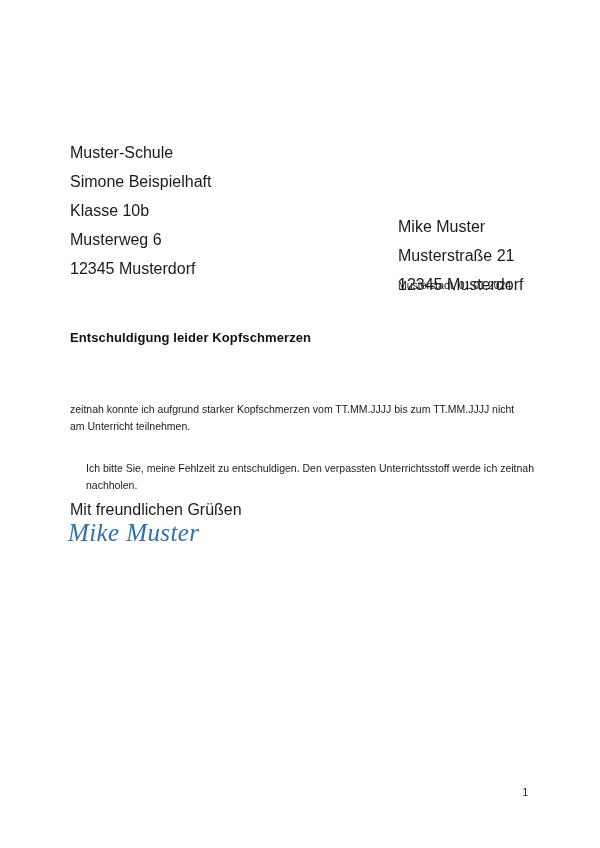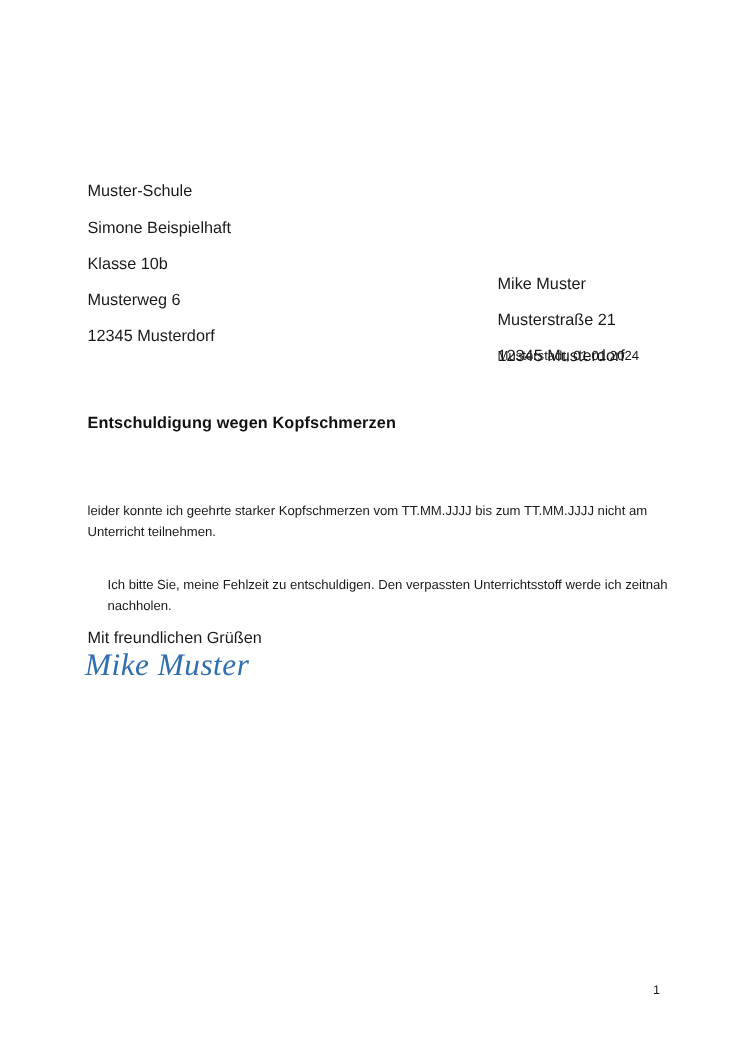--- a/index.html
+++ b/index.html
@@ -20,21 +20,21 @@
     width: 600px;
     height: 848px;
     background: #ffffff;
     overflow: hidden;
     box-sizing: border-box;
   }
 
   
   .block {
     position: absolute;
-    font-size: 13px;
+    font-size: 16px;
     line-height: 14.6px;
     white-space: pre-line;
   }
 
   .block .line {
     display: block;
   }
 
   
   .recipient-block {
@@ -134,24 +134,24 @@
   </div>
 
   <div class="block sender-block">
     <span class="line">Mike Muster</span>
     <span class="line">Musterstraße 21</span>
     <span class="line">12345 Musterdorf</span>
   </div>
 
   <div class="block dateline">Musterstadt, 01.01.2024</div>
 
-  <h1 class="subject">Entschuldigung wegen Kopfschmerzen</h1>
+  <h1 class="subject">Entschuldigung leider Kopfschmerzen</h1>
 
 
-  <p class="block paragraph-1" style="margin:0;">leider konnte ich geehrte starker Kopfschmerzen vom TT.MM.JJJJ bis zum TT.MM.JJJJ nicht am Unterricht teilnehmen.</p>
+  <p class="block paragraph-1" style="margin:0;">zeitnah konnte ich aufgrund starker Kopfschmerzen vom TT.MM.JJJJ bis zum TT.MM.JJJJ nicht am Unterricht teilnehmen.</p>
 
   <p class="block paragraph-2" style="margin:16px;">Ich bitte Sie, meine Fehlzeit zu entschuldigen. Den verpassten Unterrichtsstoff werde ich zeitnah nachholen.</p>
 
   <div class="block closing">Mit freundlichen Grüßen</div>
 
   <div class="signature" style="color: rgb(47, 111, 176);">Mike Muster</div>
 
   <div class="page-number">1</div>
 
 </div>

